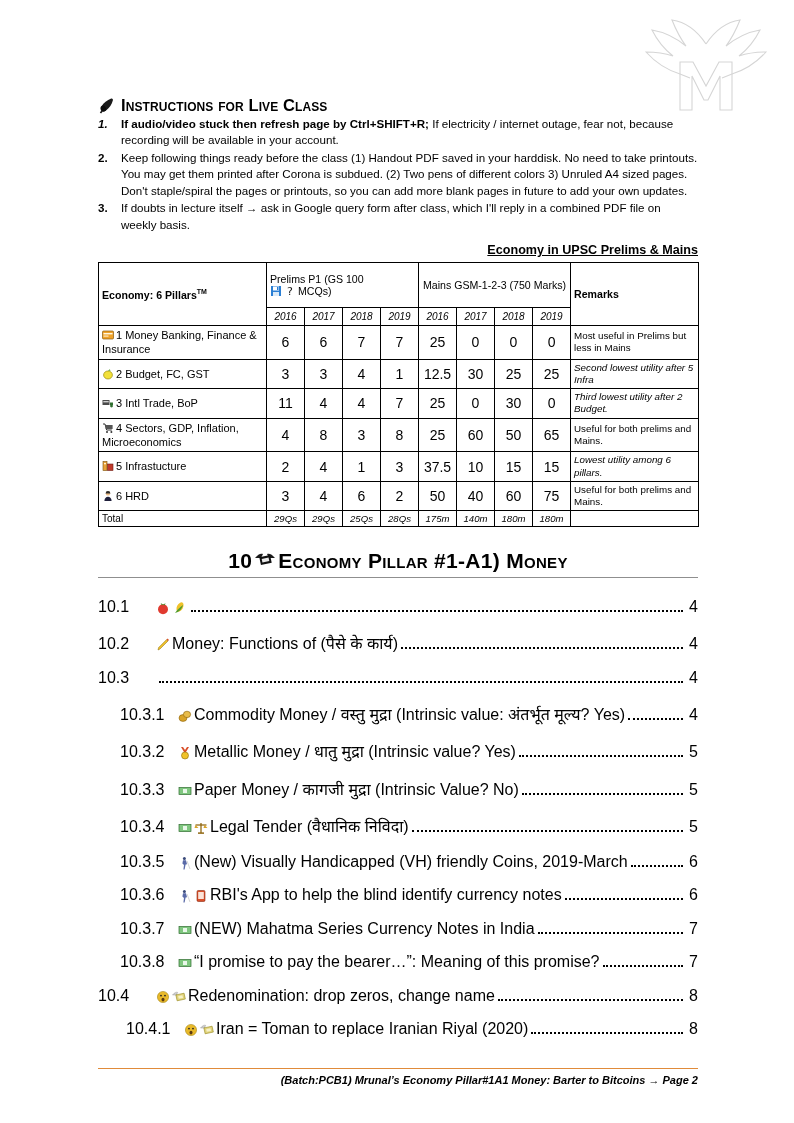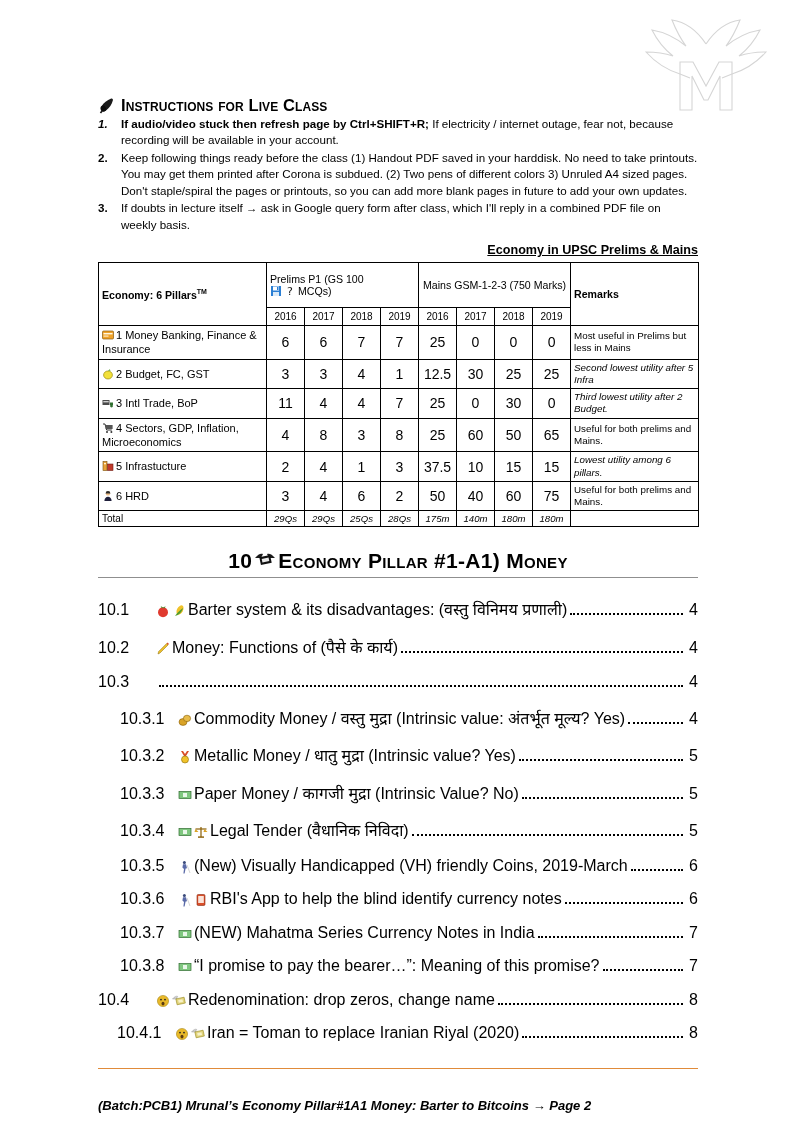--- a/index.html
+++ b/index.html
@@ -111,20 +111,21 @@
   table.econ th { font-weight: bold; text-align: left; }
   .c-pillar  { width: 168px; }
   .c-year    { width: 38px; }
   .c-remark  { width: 128px; }
 
   .hdr-top td, .hdr-top th { height: 40px; }
   .hdr-top .grp { text-align: left; font-weight: normal; font-size: 10.6px; }
   .hdr-top .grp.center { text-align: center; }
   .yearcell {
     text-align: center;
+    font-style: italic;
     font-size: 10px;
     padding: 0 2px;
     height: 13px;
   }
   td.num {
     text-align: center;
     font-size: 14px;
     font-weight: normal;
   }
   td.pillar {
@@ -185,21 +186,21 @@
     display: flex;
     align-items: baseline;
     margin-bottom: 15.5px;
   }
   .toc-row .tnum {
     flex: 0 0 auto;
     width: 58px;
   }
   .toc-row.lvl3 .tnum { width: 58px; margin-left: 22px; }
   .toc-row.lvl2 .tnum { width: 58px; margin-left: 0px; }
-  .toc-row.lvl4 .tnum { width: 58px; margin-left: 19px; }
+  .toc-row.lvl4 .tnum { width: 58px; margin-left: 28px; }
   .toc-row .tlabel {
     flex: 0 1 auto;
     white-space: nowrap;
   }
   .toc-row .dots {
     flex: 1 1 auto;
     border-bottom: 2px dotted #000;
     margin: 0 3px 3.5px 3px;
     min-width: 10px;
     height: 0;
@@ -222,25 +223,24 @@
     left: 98px;
     top: 1068px;
     width: 600px;
     border-bottom: 1px solid #e08b3a;
   }
   .footer-text {
     position: absolute;
     left: 98px;
     top: 1074px;
     width: 600px;
-    text-align: left;
-    font-size: 13px;
+    text-align: right;
+    font-size: 11px;
     font-style: italic;
     font-weight: bold;
-    margin-top: 24px;
   }
 </style>
 </head>
 <body>
 
 <div class="page">
 
   <div class="watermark">
     <svg viewBox="0 0 140 104" width="140" height="104" aria-hidden="true">
       <g fill="none" stroke="#d5d5d5" stroke-width="1.1">
@@ -494,21 +494,21 @@
 
       <div class="toc-row lvl2">
         <span class="tnum">10.1</span>
         <span class="tlabel"><span class="ic-toc"><svg viewBox="0 0 14 14" width="14" height="14">
                 <circle cx="7" cy="8.2" r="5" fill="#e03a2f"></circle>
                 <path d="M7 3.4 l-2.4 -1.4 1.4 2.4 z" fill="#3f8f2a"></path>
                 <path d="M7 3.4 l2.6 -1.2 -1.3 2.4 z" fill="#3f8f2a"></path>
               </svg></span><span class="ic-toc"><svg viewBox="0 0 14 14" width="14" height="14">
                 <ellipse cx="8" cy="6" rx="3" ry="5" transform="rotate(28 8 6)" fill="#f0c22a"></ellipse>
                 <path d="M3 12 c2 -3 5 -6 8 -8 -1 4 -4 7 -8 8z" fill="#4d9c2f"></path>
-              </svg></span><span>Barter system &amp; its disadvantages: (वस्तु विनिमय प्रणाली)</span></span>
+              </svg></span></span>
         <span class="dots"></span>
         <span class="tpage">4</span>
       </div>
 
       <div class="toc-row lvl2">
         <span class="tnum">10.2</span>
         <span class="tlabel"><span class="ic-toc"><svg viewBox="0 0 14 14" width="14" height="14">
                 <path d="M2 12 l2 -1 8 -8 -1.4 -1.4 -8 8z" fill="#f0c22a" stroke="#8a6a06" stroke-width="0.5"></path>
                 <path d="M10.6 1.6 l1.4 1.4 1 -1 -1.4 -1.4z" fill="#d94f2a"></path>
               </svg></span><span>Money: Functions of (पैसे के कार्य)</span></span>

